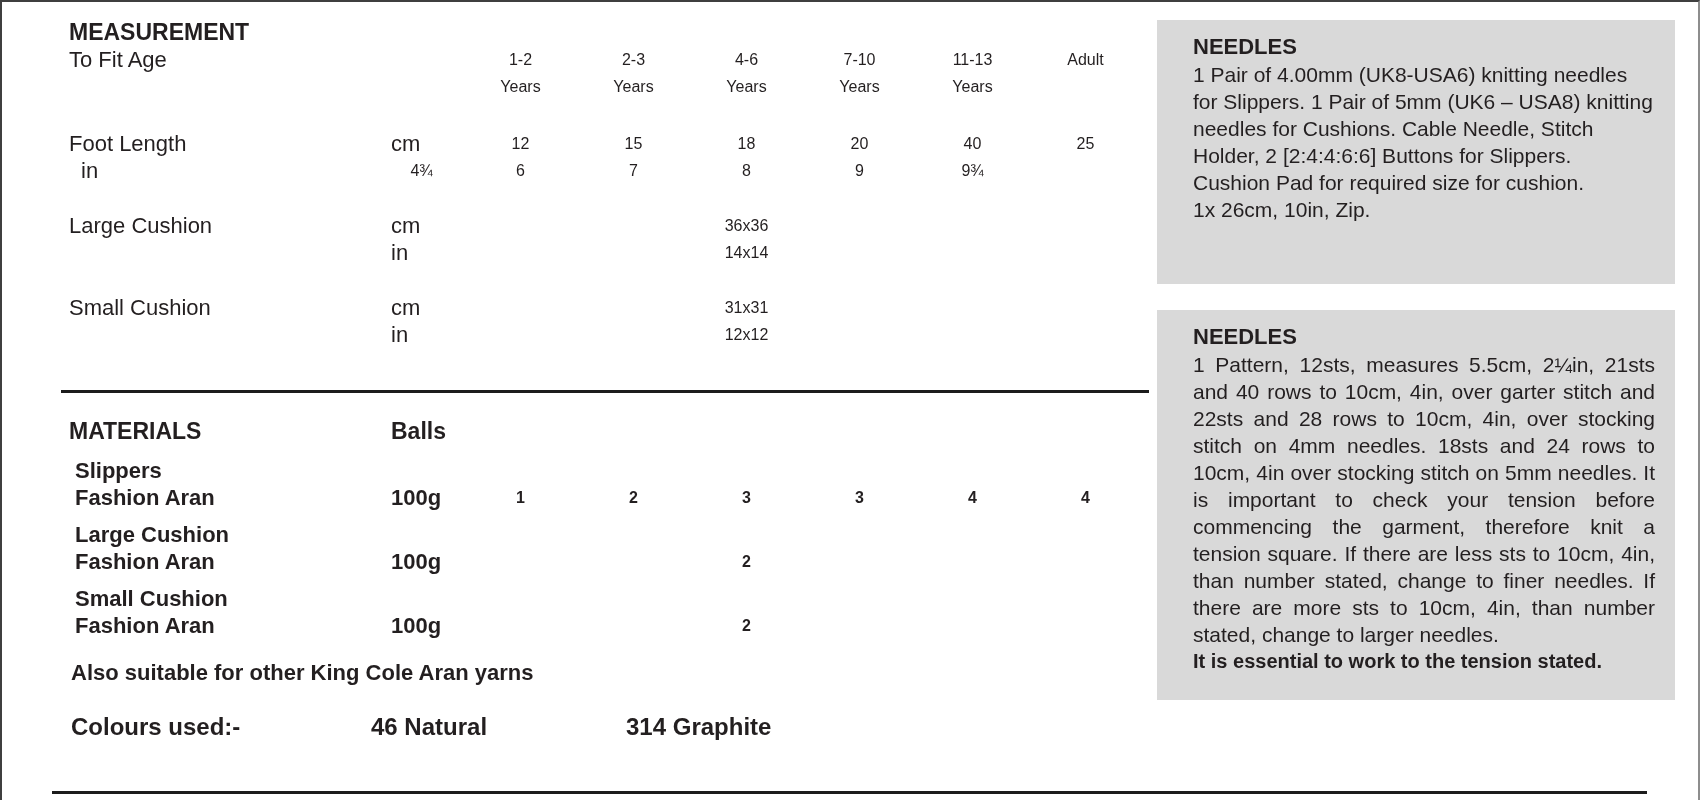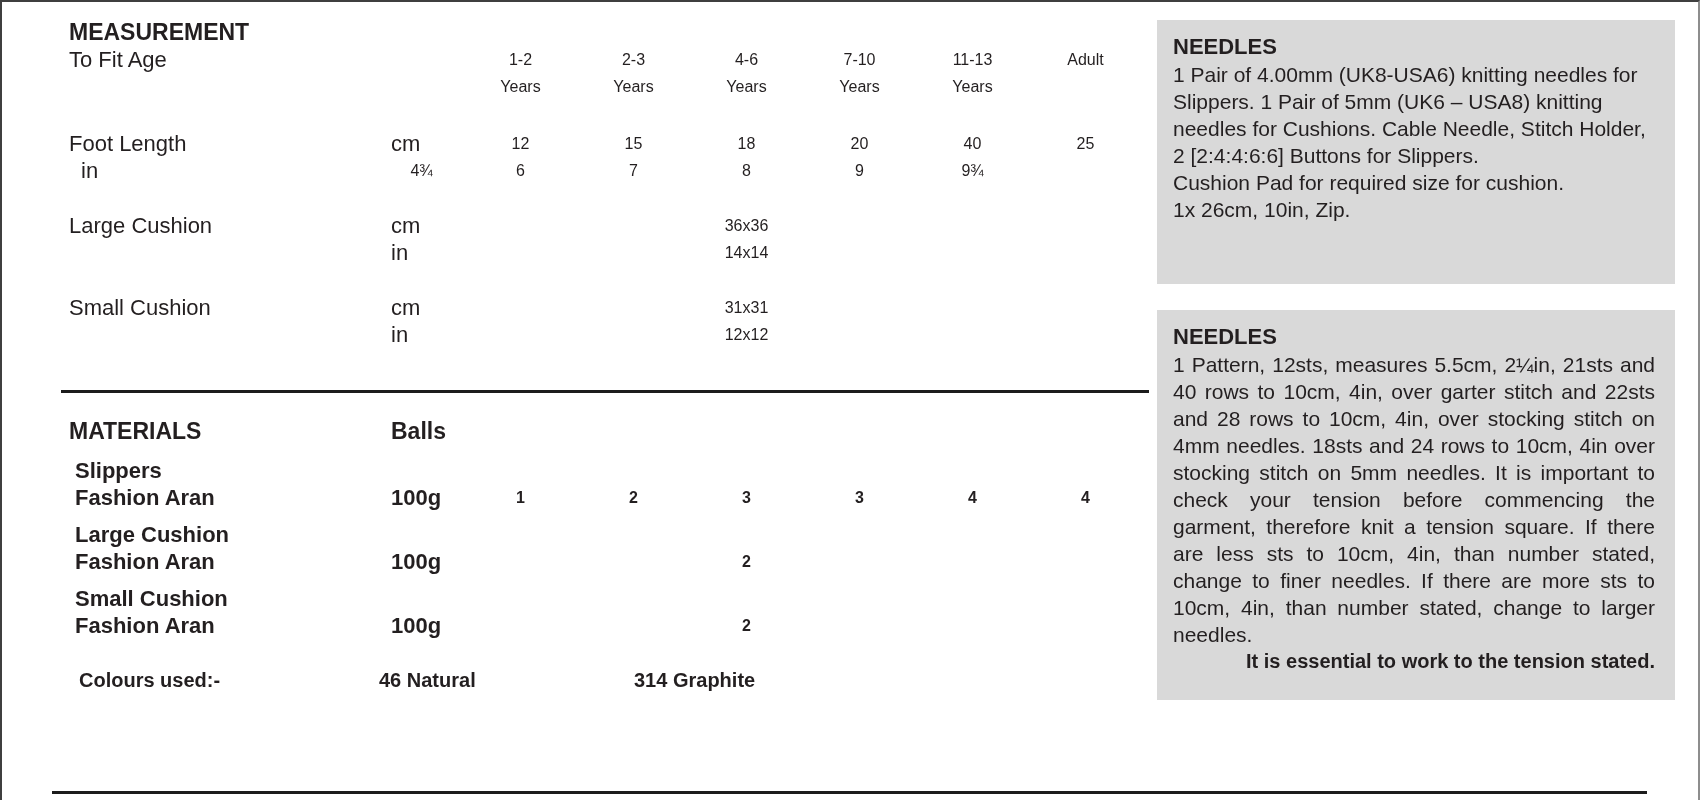--- a/index.html
+++ b/index.html
@@ -21,31 +21,31 @@
   .gap30 { margin-top:30px; }
   .gap28 { margin-top:28px; }
   .rule-mid { height:3px; background:#1c1c1c; width:1088px; margin:42px 0 0 -8px; }
   .rule-bottom { position:absolute; left:50px; top:789px; width:1595px; height:3px; background:#1c1c1c; }
   .materials-hdr { margin-top:24px; }
   .materials-hdr .unit { font-weight:bold; font-size:23px; line-height:28px; }
   .item-name { font-size:22px; font-weight:bold; line-height:27px; padding-left:6px; margin-top:12px; }
   .yarn-row .lbl, .yarn-row .unit, .yarn-row .cell { font-weight:bold; }
   .yarn-row .lbl { padding-left:6px; }
   .note-row { font-size:22px; font-weight:bold; line-height:27px; margin-top:20px; padding-left:2px; }
-  .colours-row { display:flex; margin-top:27px; font-size:20px; font-weight:bold; line-height:28px; padding-left:2px;margin-left:8px; }
+  .colours-row { display:flex; margin-top:27px; font-size:24px; font-weight:bold; line-height:28px; padding-left:2px; }
   .colours-row .c-lbl { width:300px; }
   .colours-row .c-val1 { width:255px; }
   
-  .info-box { position:absolute; left:1155px; width:518px; background:#d9d9d9; padding:13px 20px 16px 16px; }
+  .info-box { position:absolute; left:1155px; width:518px; background:#d9d9d9; padding:13px 20px 16px 36px; }
   .needles-box { top:18px; min-height:264px; }
   .tension-box { top:308px; min-height:390px; }
   .box-title { font-size:22px; font-weight:bold; line-height:28px; }
   .box-text { font-size:21px; line-height:27px; }
   .tension-box .box-text { text-align:justify; }
-  .tension-note { font-size:20px; font-weight:bold; line-height:27px; white-space:nowrap;text-align:right; }
+  .tension-note { font-size:20px; font-weight:bold; line-height:27px; white-space:nowrap; }
 </style>
 </head>
 <body>
 
 <div class="page">
 
   <div class="table-area">
 
     <div class="sec-title">MEASUREMENT</div>
 
@@ -176,20 +176,21 @@
       <div class="lbl">Fashion Aran</div>
       <div class="unit">100g</div>
       <div class="cell"></div>
       <div class="cell"></div>
       <div class="cell">2</div>
       <div class="cell"></div>
       <div class="cell"></div>
       <div class="cell"></div>
     </div>
 
+    <div class="note-row">Also suitable for other King Cole Aran yarns</div>
 
     <div class="colours-row">
       <div class="c-lbl">Colours used:-</div>
       <div class="c-val1">46 Natural</div>
       <div class="c-val2">314 Graphite</div>
     </div>
   </div>
 
   <div class="rule-bottom"></div>
 

